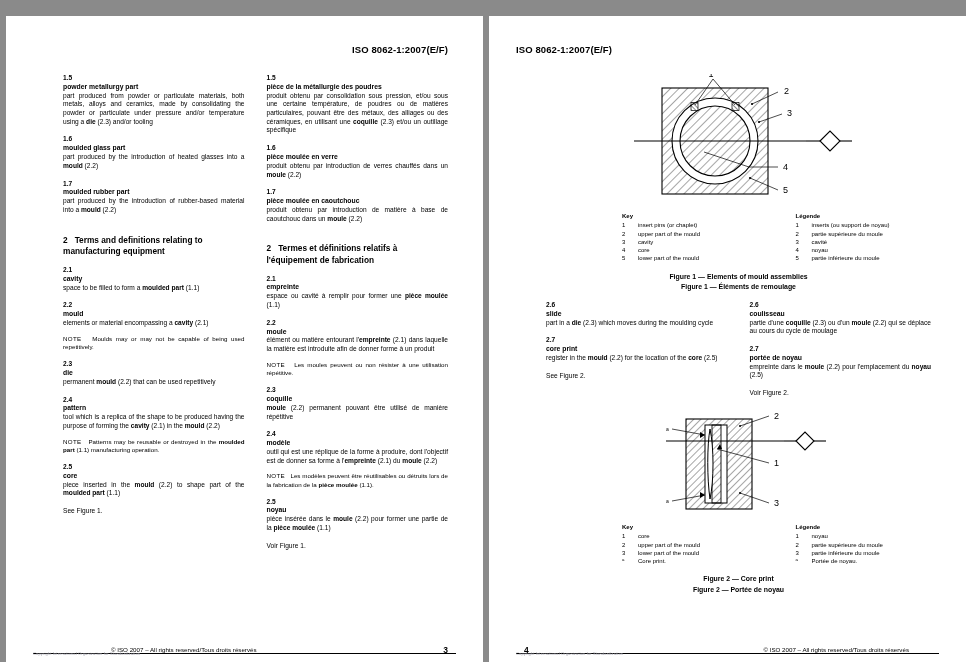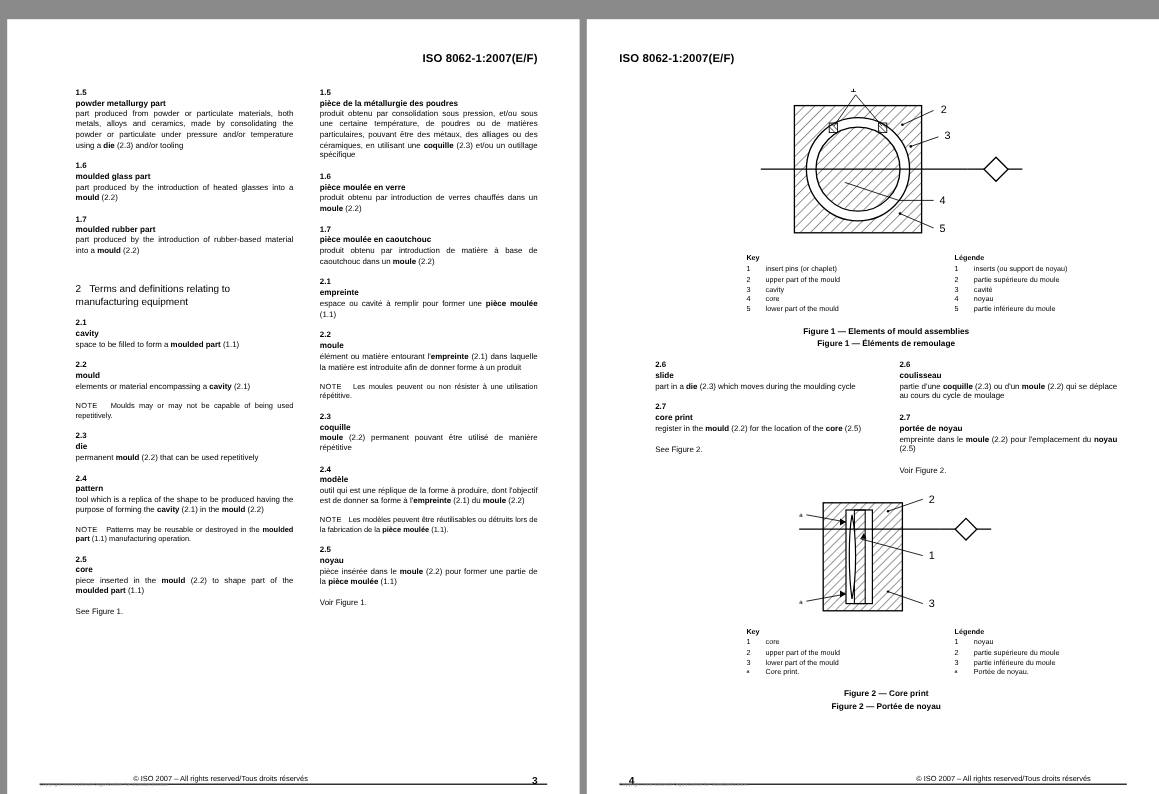--- a/index.html
+++ b/index.html
@@ -78,21 +78,21 @@
   .note {
     text-align: justify;
     font-size: 6.2px;
     margin-top: 7px;
   }
   .note .lbl { letter-spacing: 0.3px; }
   .see-fig { margin-top: 9px; font-size: 6.6px; }
   b { font-weight: bold; }
 
   .section-head {
-    font-weight: normal;
+    font-weight: bold;
     font-size: 8.3px;
     line-height: 1.35;
     margin-top: 20px;
     margin-bottom: 0;
   }
   .section-head .snum { margin-right: 7px; }
 
   .footer {
     position: absolute;
     bottom: 14px;
@@ -232,20 +232,23 @@
         <div class="term-def">produit obtenu par consolidation sous pression, et/ou sous une certaine température, de poudres ou de matières particulaires, pouvant être des métaux, des alliages ou des céramiques, en utilisant une <b>coquille</b> (2.3) et/ou un outillage spécifique</div>
 
         <div class="term-num">1.6</div>
         <div class="term-name">pièce moulée en verre</div>
         <div class="term-def">produit obtenu par introduction de verres chauffés dans un <b>moule</b> (2.2)</div>
 
         <div class="term-num">1.7</div>
         <div class="term-name">pièce moulée en caoutchouc</div>
         <div class="term-def">produit obtenu par introduction de matière à base de caoutchouc dans un <b>moule</b> (2.2)</div>
 
+        <div class="section-head">
+          <span class="snum">2</span><span>Termes et définitions relatifs à l'équipement de fabrication</span>
+        </div>
 
         <div class="term-num">2.1</div>
         <div class="term-name">empreinte</div>
         <div class="term-def">espace ou cavité à remplir pour former une <b>pièce moulée</b> (1.1)</div>
 
         <div class="term-num">2.2</div>
         <div class="term-name">moule</div>
         <div class="term-def">élément ou matière entourant l'<b>empreinte</b> (2.1) dans laquelle la matière est introduite afin de donner forme à un produit</div>
         <div class="note"><span class="lbl">NOTE</span>&nbsp;&nbsp;&nbsp;Les moules peuvent ou non résister à une utilisation répétitive.</div>
 

